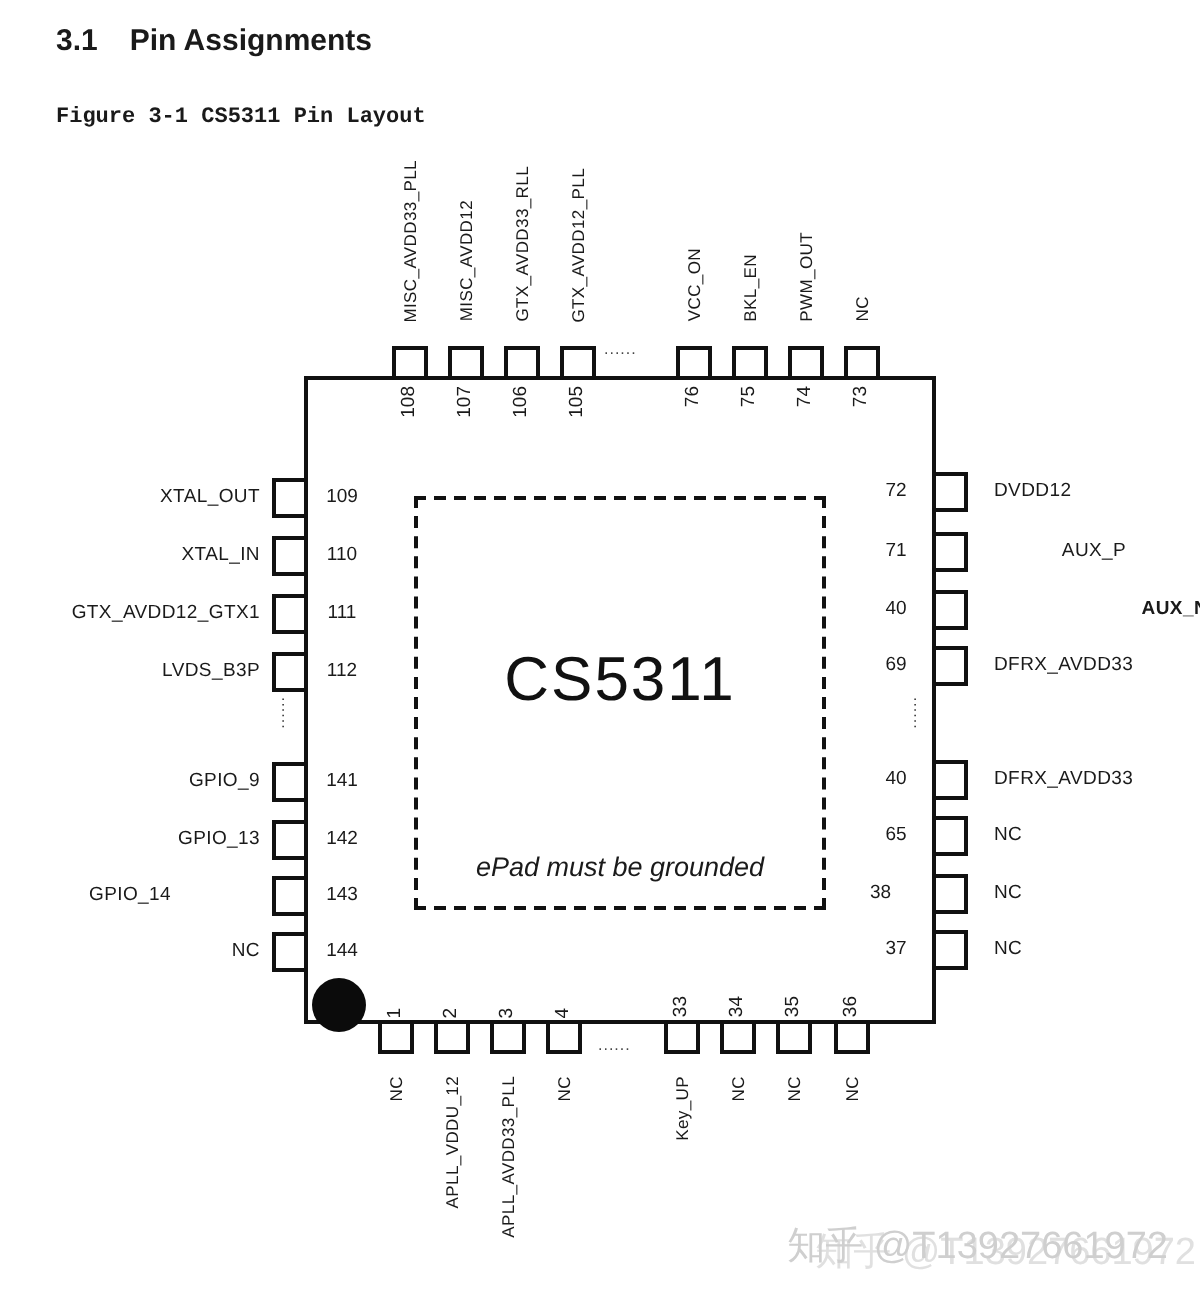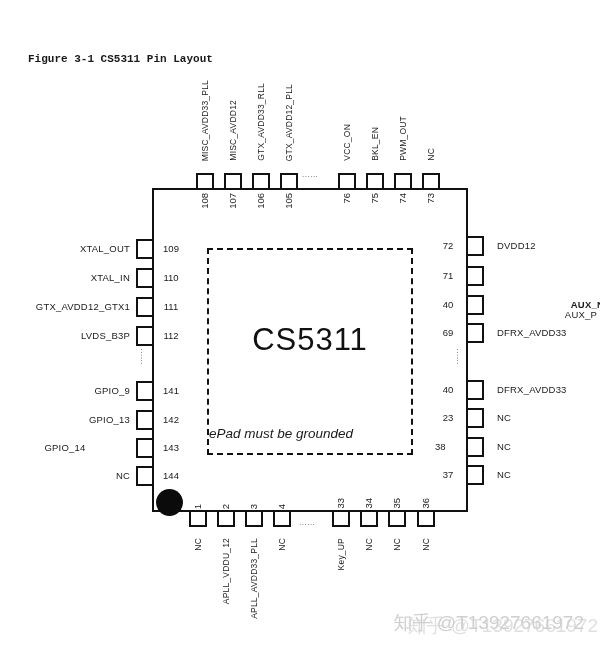--- a/index.html
+++ b/index.html
@@ -9,21 +9,21 @@
   }
   .section-title { position:absolute; left:28px; top:12px; font-size:15px; font-weight:bold; display:flex; gap:16px; }
   .figure-caption { position:absolute; left:28px; top:53px; font-size:11px; font-weight:bold;font-family:Liberation Mono, monospace; }
 
   .package { position:absolute; left:152px; top:188px; width:316px; height:324px;
              border:2px solid #111; box-sizing:border-box; background:#fff; z-index:1; }
   .epad { position:absolute; left:207px; top:248px; width:206px; height:207px;
           border:2px dashed #111; box-sizing:border-box; z-index:2; }
   .chip-name { position:absolute; left:0; right:0; top:72px; text-align:center;
                font-size:31px; letter-spacing:1px; color:#111; }
-  .epad-note { position:absolute; left:0; right:0; bottom:12px; text-align:left;
+  .epad-note { position:absolute; left:0; right:0; bottom:12px; text-align:center;
                font-size:13.5px; font-style:italic; }
 
   .pad { position:absolute; background:#fff; border:2px solid #111; box-sizing:border-box; z-index:3; }
 
   .vert { position:absolute; writing-mode:vertical-rl; transform:rotate(180deg);
           white-space:nowrap; line-height:12px; z-index:2; }
   .vnum { font-size:9.5px; }
   .vlabel { font-size:8.5px; letter-spacing:0.2px; }
   .num-h { position:absolute; font-size:9.5px; line-height:12px; z-index:2; }
   .hlabel { position:absolute; font-size:9.5px; letter-spacing:0.2px; line-height:14px; z-index:2; }
@@ -38,20 +38,24 @@
   .watermark { position:absolute; left:0; top:0; width:600px; height:647px; pointer-events:none; z-index:5; }
   .wm { position:absolute; font-size:19px; white-space:nowrap; }
   .wm-back  { right:2px;  top:613px; color:#e0e0e0; }
   .wm-front { right:16px; top:610px; color:#cfcfcf; }
 </style>
 </head>
 <body>
 
 <div class="page">
 
+  <div class="section-title">
+    <span>3.1</span>
+    <span>Pin Assignments</span>
+  </div>
 
   <div class="figure-caption">Figure 3-1 CS5311 Pin Layout</div>
 
   <div class="package"></div>
 
   <div class="epad">
     <div class="chip-name">CS5311</div>
     <div class="epad-note">ePad must be grounded</div>
   </div>
 
@@ -126,32 +130,32 @@
       <div class="num-h" style="left: 157px; top: 442px; width: 28px; text-align: center;">143</div>
       <div class="hlabel" style="left: 0px; top: 441px; width: 130px; text-align: center;">GPIO_14</div>
       <div class="pad" style="left: 136px; top: 466px; width: 18px; height: 20px;"></div>
       <div class="num-h" style="left: 157px; top: 470px; width: 28px; text-align: center;">144</div>
       <div class="hlabel" style="left: 0px; top: 469px; width: 130px; text-align: right;">NC</div>
       <div class="pad" style="left: 466px; top: 236px; width: 18px; height: 20px;"></div>
       <div class="num-h" style="left: 435px; top: 240px; width: 26px; text-align: center;">72</div>
       <div class="hlabel" style="left: 497px; top: 239px; width: 100px; text-align: left;">DVDD12</div>
       <div class="pad" style="left: 466px; top: 266px; width: 18px; height: 20px;"></div>
       <div class="num-h" style="left: 435px; top: 270px; width: 26px; text-align: center;">71</div>
-      <div class="hlabel" style="left: 497px; top: 269px; width: 100px; text-align: right; margin-top: 39px;">AUX_P</div>
+      <div class="hlabel" style="left: 497px; top: 269px; width: 100px; text-align: center;">AUX_P</div>
       <div class="pad" style="left: 466px; top: 295px; width: 18px; height: 20px;"></div>
       <div class="num-h" style="left: 435px; top: 299px; width: 26px; text-align: center;">40</div>
       <div class="hlabel" style="left: 504px; top: 298px; width: 100px; text-align: right; font-weight: bold;">AUX_N</div>
       <div class="pad" style="left: 466px; top: 323px; width: 18px; height: 20px;"></div>
       <div class="num-h" style="left: 435px; top: 327px; width: 26px; text-align: center;">69</div>
       <div class="hlabel" style="left: 497px; top: 326px; width: 100px; text-align: left;">DFRX_AVDD33</div>
       <div class="pad" style="left: 466px; top: 380px; width: 18px; height: 20px;"></div>
       <div class="num-h" style="left: 435px; top: 384px; width: 26px; text-align: center;">40</div>
       <div class="hlabel" style="left: 497px; top: 383px; width: 100px; text-align: left;">DFRX_AVDD33</div>
       <div class="pad" style="left: 466px; top: 408px; width: 18px; height: 20px;"></div>
-      <div class="num-h" style="left: 435px; top: 412px; width: 26px; text-align: center;">23</div>
+      <div class="num-h" style="left: 435px; top: 412px; width: 26px; text-align: center;">65</div>
       <div class="hlabel" style="left: 497px; top: 411px; width: 100px; text-align: left;">NC</div>
       <div class="pad" style="left: 466px; top: 437px; width: 18px; height: 20px;"></div>
       <div class="num-h" style="left: 435px; top: 441px; width: 26px; ">38</div>
       <div class="hlabel" style="left: 497px; top: 440px; width: 100px; text-align: left;">NC</div>
       <div class="pad" style="left: 466px; top: 465px; width: 18px; height: 20px;"></div>
       <div class="num-h" style="left: 435px; top: 469px; width: 26px; text-align: center;">37</div>
       <div class="hlabel" style="left: 497px; top: 468px; width: 100px; text-align: left;">NC</div>
     </div>
 
   <div class="pin1-dot"></div>

